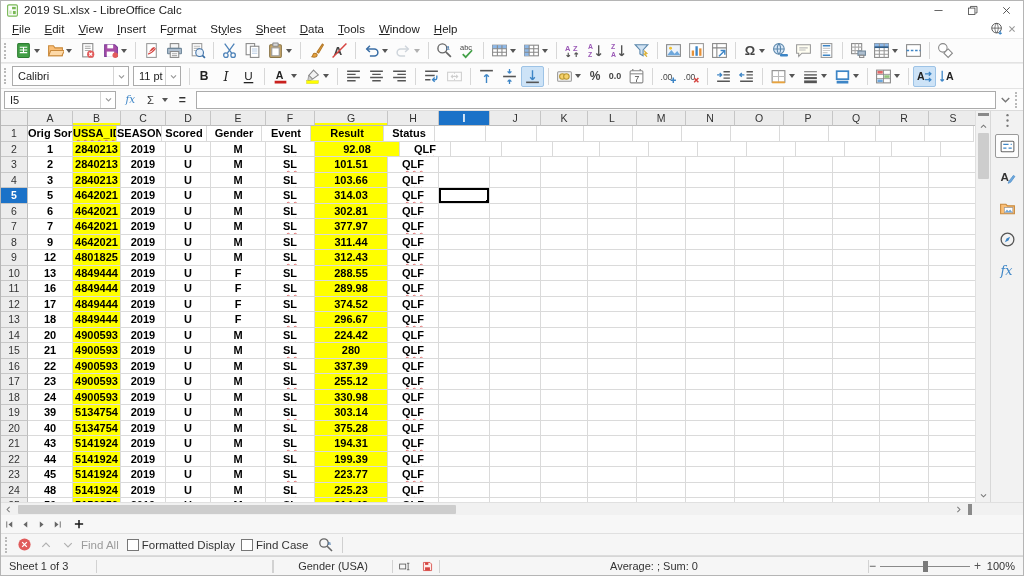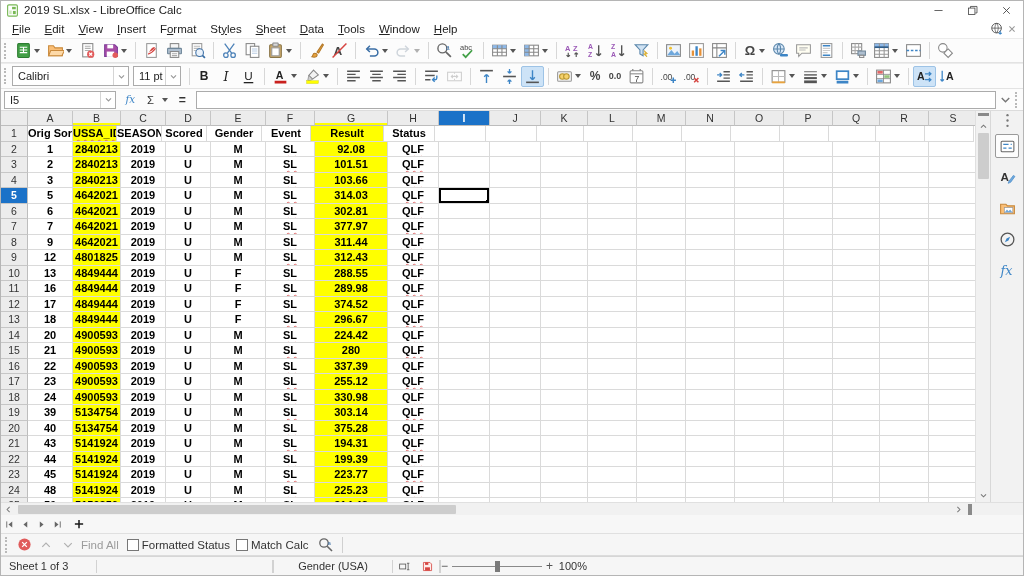--- a/index.html
+++ b/index.html
@@ -838,21 +838,21 @@
           <div class="cell b" style="width: 49px;"></div>
         </div>
         <div class="gridrow">
           <div class="rowhdr">2</div>
           <div class="cell" style="width: 45px;">1</div>
           <div class="cell hl" style="width: 48px;">2840213</div>
           <div class="cell" style="width: 45px;">2019</div>
           <div class="cell" style="width: 45px;">U</div>
           <div class="cell" style="width: 55px;">M</div>
           <div class="cell wavy" style="width: 49px;">SL</div>
-          <div class="cell hl" style="width: 73px;">92.08</div>
+          <div class="cell hl" style="width: 85px;">92.08</div>
           <div class="cell wavy" style="width: 51px;">QLF</div>
           <div class="cell" style="width: 51px;"></div>
           <div class="cell" style="width: 51px;"></div>
           <div class="cell" style="width: 47px;"></div>
           <div class="cell" style="width: 49px;"></div>
           <div class="cell" style="width: 49px;"></div>
           <div class="cell" style="width: 49px;"></div>
           <div class="cell" style="width: 49px;"></div>
           <div class="cell" style="width: 49px;"></div>
           <div class="cell" style="width: 47px;"></div>
@@ -1489,25 +1489,25 @@
         </svg>
       </button>
     <button class="fnav">
         <svg viewBox="0 0 16 16">
           <path d="M3 5.5l5 5 5-5" fill="none" stroke="#b0b0b0" stroke-width="1.6"></path>
         </svg>
       </button>
     <span class="findall">Find All</span>
     <span class="chk">
       <span class="chkbox"></span>
-      <span>Formatted Status</span>
+      <span>Formatted Display</span>
     </span>
     <span class="chk">
       <span class="chkbox"></span>
-      <span>Match Calc</span>
+      <span>Find Case</span>
     </span>
     <button class="frbtn">
         <svg viewBox="0 0 16 16">
           <circle cx="6" cy="6" r="4.2" fill="none" stroke="#666" stroke-width="1.3"></circle>
           <path d="M9.2 9.2L14 14" stroke="#666" stroke-width="1.6"></path>
           <text x="9.5" y="7.5" font-size="6" fill="#3a6ea5">a</text>
         </svg>
       </button>
     <span class="fsep"></span>
   </div>
@@ -1527,20 +1527,21 @@
         </svg>
       </div>
     <div class="sseg s-mod">
         <svg viewBox="0 0 16 16">
           <path d="M3 3h8l2 2v8H3z" fill="#fdecea" stroke="#d64541"></path>
           <rect x="5" y="3" width="4" height="3" fill="#d64541"></rect>
           <rect x="5" y="9" width="6" height="4" fill="#d64541"></rect>
         </svg>
       </div>
     <span class="ssep"></span>
+    <div class="sseg s-stats">Average: ; Sum: 0</div>
     <span class="ssep"></span>
     <div class="sseg zoomctl">
       <span class="zminus">−</span>
       <span class="ztrack">
           <span class="zline"></span>
           <span class="zthumb"></span>
         </span>
       <span class="zplus">+</span>
     </div>
     <div class="sseg s-zoom">100%</div>

